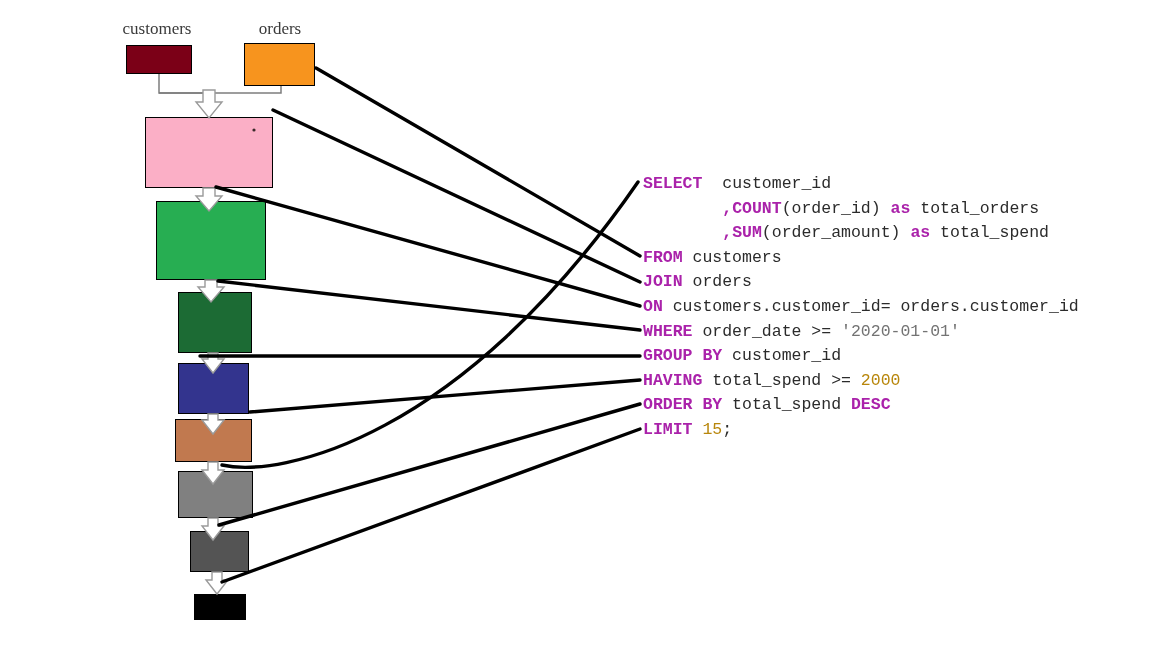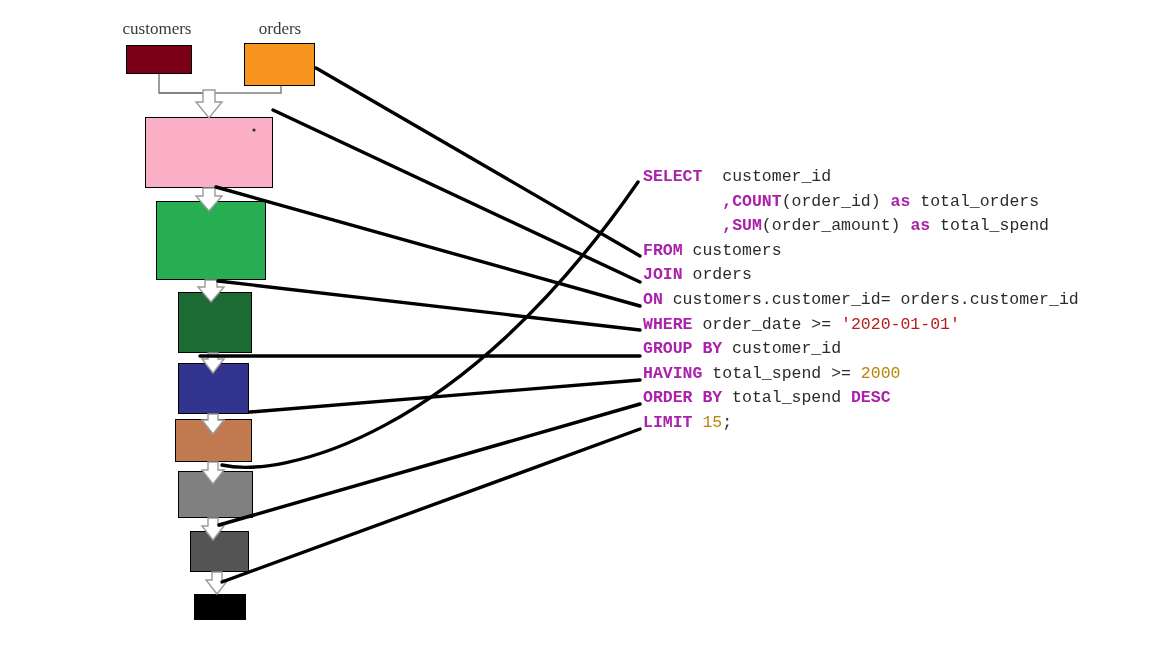--- a/index.html
+++ b/index.html
@@ -11,27 +11,27 @@
   
   .node{position:absolute;border:1.6px solid #000;box-sizing:border-box;}
   .node-label{position:absolute;font-family:"Liberation Serif",serif;
               font-size:17px;color:#3a3a3a;white-space:nowrap;text-align:center;}
 
   
   #wires{position:absolute;left:0;top:0;width:1169px;height:670px;
          pointer-events:none;}
 
   
-  #sql{position:absolute;left:643px;top:165px;
+  #sql{position:absolute;left:643px;top:172px;
        font-family:"Liberation Mono","DejaVu Sans Mono",monospace;
        font-size:16.5px;line-height:24.6px;white-space:pre;}
   #sql .ln{height:24.6px;}
   .kw{color:#AA22AA;font-weight:bold;}
   .id{color:#2b2b2b;}
-  .str{color:#b91c1c;text-align:right;}
+  .str{color:#737373;text-align:right;}
   .num{color:#B8860B;font-weight:normal;}
   .pun{color:#2b2b2b;}
 </style>
 </head>
 <body>
 
 <div id="stage">
 
   <div class="node-label" style="left:117px;top:19px;width:80px;">customers</div>
   <div class="node-label" style="left:249px;top:19px;width:62px;">orders</div>

